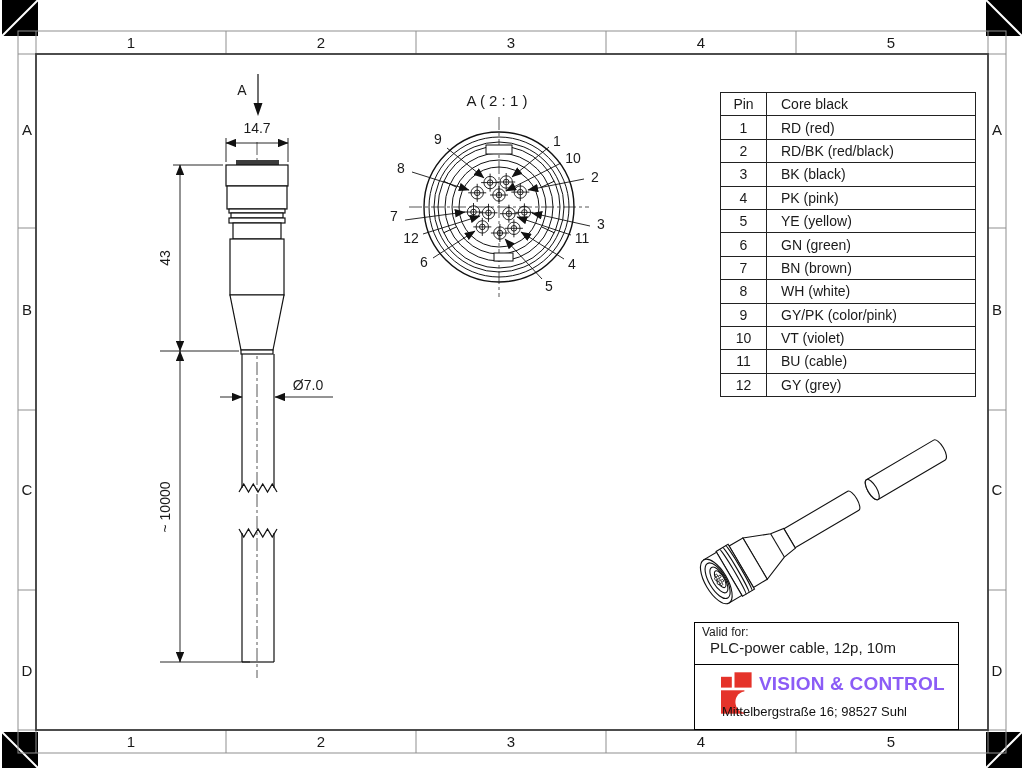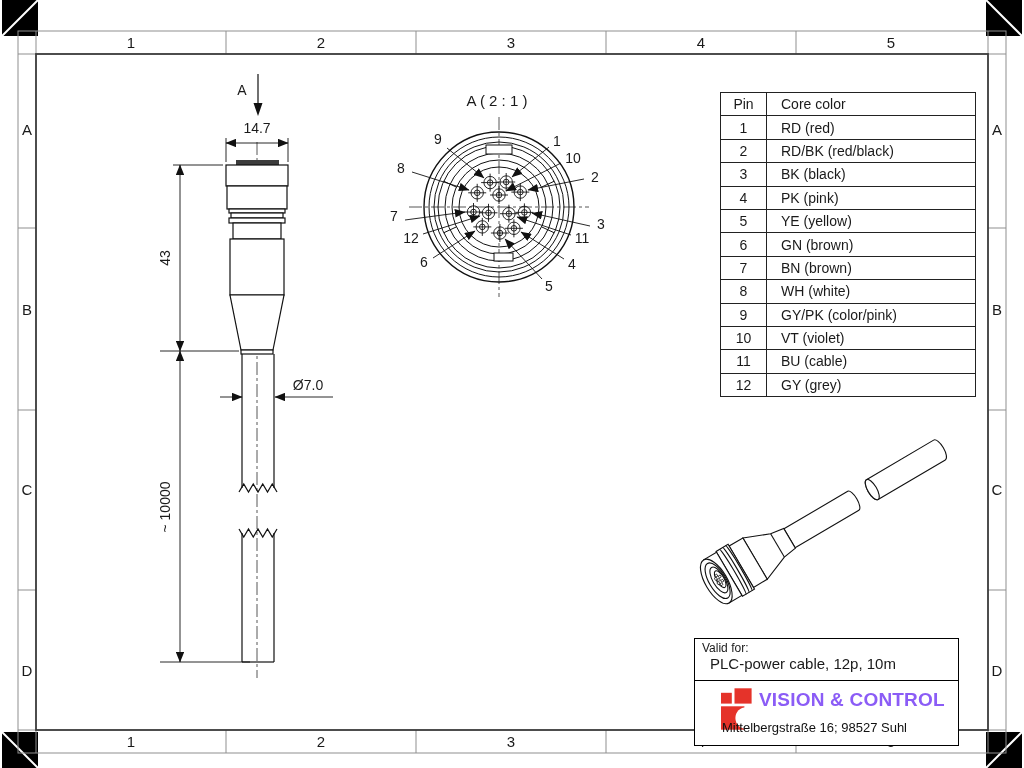--- a/index.html
+++ b/index.html
@@ -14,21 +14,21 @@
   
   table.pin-table{position:absolute;left:720px;top:92px;width:256px;
     border-collapse:collapse;border:1.8px solid #222;background:#fff;}
   table.pin-table td{border:1.2px solid #222;height:22.4px;padding:0;
     font-size:14px;line-height:22px;white-space:nowrap;}
   table.pin-table td.c1{width:45px;text-align:center;}
   table.pin-table td.c2{padding-left:14px;text-align:left;}
 
   
   .title-block{position:absolute;left:694px;top:622px;width:265px;height:108px;
-    border:1.5px solid #000;box-sizing:border-box;background:#fff;margin-top:16px;}
+    border:1.5px solid #000;box-sizing:border-box;background:#fff;}
   .tb-top{height:42px;border-bottom:1.5px solid #000;box-sizing:border-box;position:relative;}
   .valid-label{position:absolute;left:7px;top:2px;font-size:12px;}
   .product{position:absolute;left:15px;top:16px;font-size:15px;}
   .tb-bottom{position:relative;height:64px;}
   .logo{position:absolute;left:26px;top:6px;width:36px;height:44px;}
   .company{position:absolute;left:64px;top:8px;font-size:19px;font-weight:700;
     letter-spacing:0.2px;color:#8b5cf6;}
   .address{position:absolute;left:27px;top:39px;font-size:13px;color:#111;}
 </style>
 </head>
@@ -316,21 +316,21 @@
       <circle cx="6" cy="-2.5" r="1.3"></circle>
           <circle cx="6" cy="2.5" r="1.3"></circle>
     </g>
   </g>
 </svg>
 
 <table class="pin-table">
   <tbody>
         <tr>
     <td class="c1">Pin</td>
-    <td class="c2">Core color</td>
+    <td class="c2">Core black</td>
   </tr>
   <tr>
           <td class="c1">1</td>
           <td class="c2">RD (red)</td>
         </tr>
   <tr>
           <td class="c1">2</td>
           <td class="c2">RD/BK (red/black)</td>
         </tr>
   <tr>
@@ -340,21 +340,21 @@
   <tr>
           <td class="c1">4</td>
           <td class="c2">PK (pink)</td>
         </tr>
   <tr>
           <td class="c1">5</td>
           <td class="c2">YE (yellow)</td>
         </tr>
   <tr>
           <td class="c1">6</td>
-          <td class="c2">GN (brown)</td>
+          <td class="c2">GN (green)</td>
         </tr>
   <tr>
           <td class="c1">7</td>
           <td class="c2">BN (brown)</td>
         </tr>
   <tr>
           <td class="c1">8</td>
           <td class="c2">WH (white)</td>
         </tr>
   <tr>

